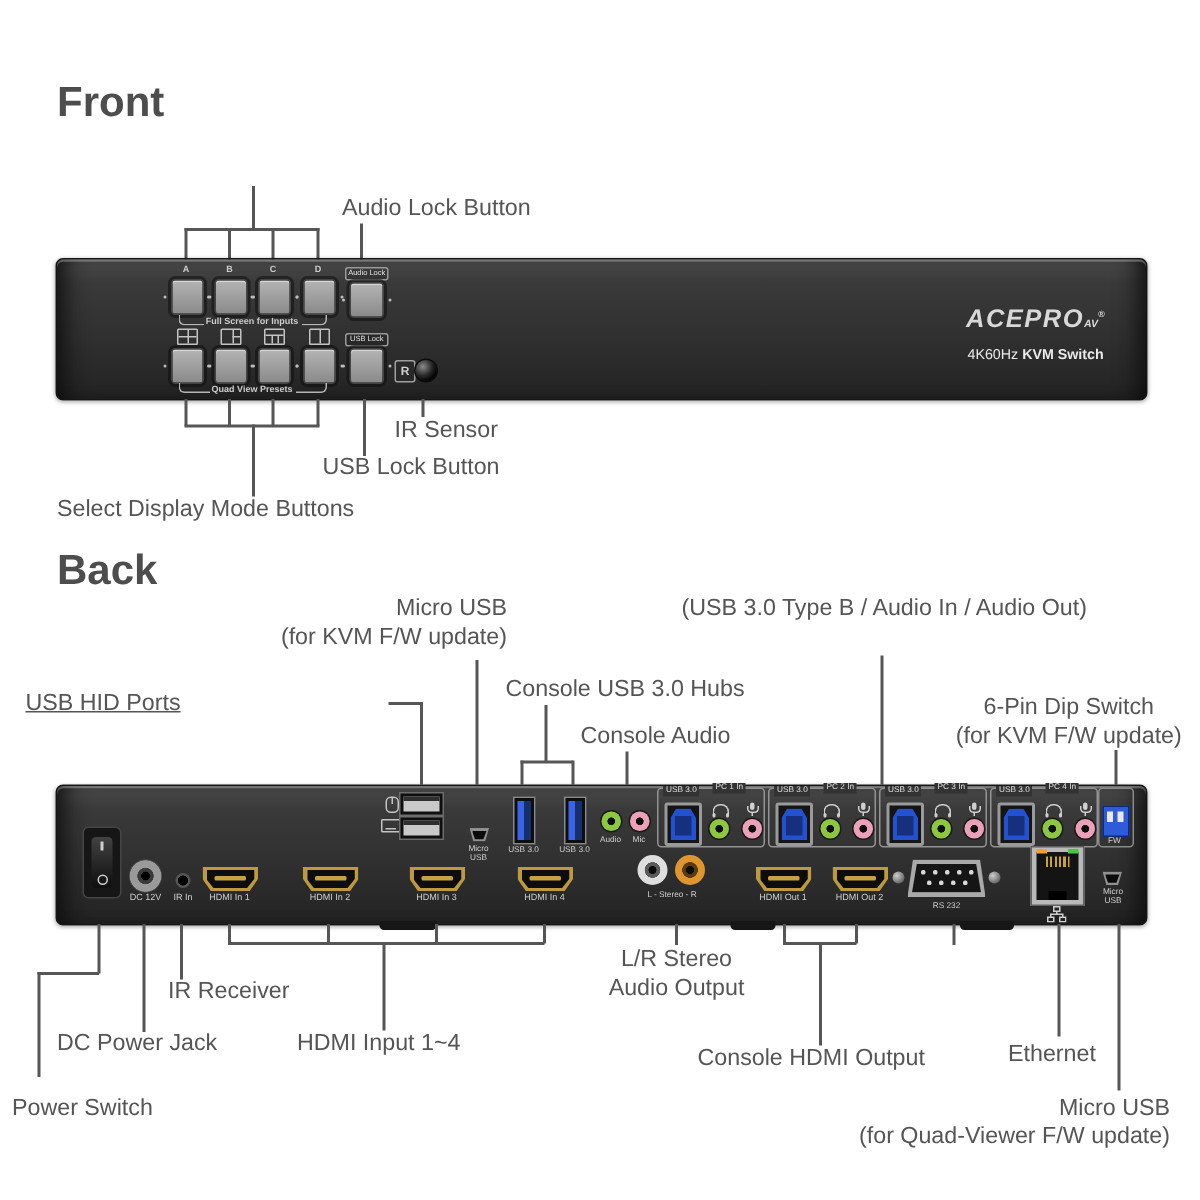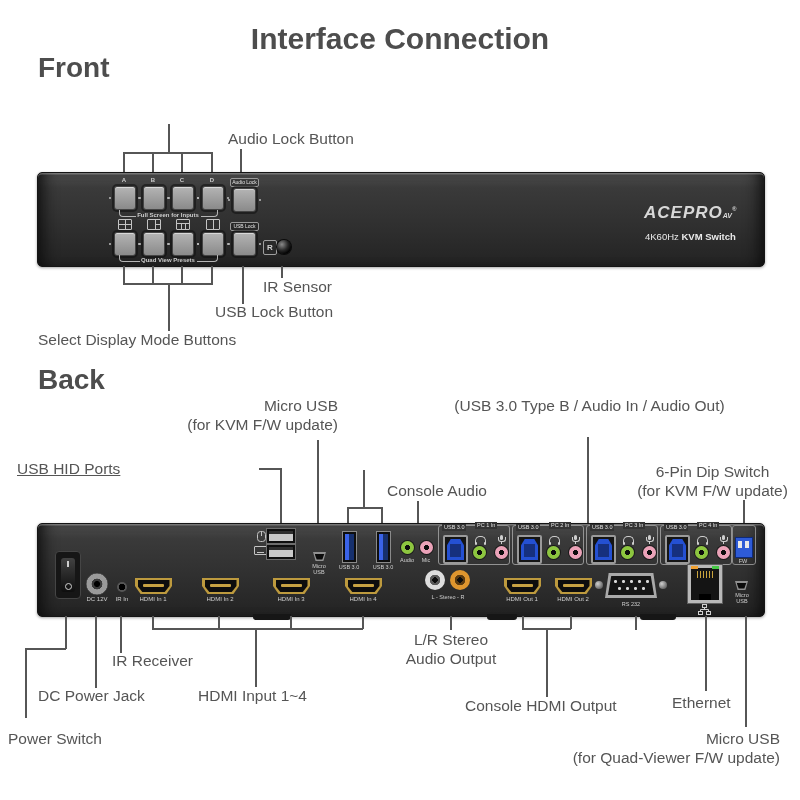--- a/index.html
+++ b/index.html
@@ -110,21 +110,20 @@
   .mo{width:7px;height:9px;border:1px solid #c4c4c4;border-radius:3.5px;
       background:linear-gradient(#c4c4c4 0 0) 50% 0/1px 4px no-repeat;}
   .kb{width:11px;height:7px;border:1px solid #c4c4c4;border-radius:1px;
       background:linear-gradient(#c4c4c4 0 0) 50% 75%/7px 1px no-repeat;}
 </style>
 </head>
 <body>
 
 <div class="stage">
 
-  <div class="abs title">Interface Connection</div>
   <div class="abs heading" style="left:38px;top:52px;">Front</div>
 
   <div class="abs vl" style="left:168px;top:124px;height:29px;"></div>
   <div class="abs hl" style="left:123px;top:152px;width:90px;"></div>
   <div class="abs vl" style="left:123px;top:152px;height:21px;"></div>
   <div class="abs vl" style="left:152px;top:152px;height:21px;"></div>
   <div class="abs vl" style="left:181px;top:152px;height:21px;"></div>
   <div class="abs vl" style="left:211px;top:152px;height:21px;"></div>
   <div class="abs lbl" style="left:228px;top:129px;">Audio Lock Button</div>
   <div class="abs vl" style="left:240px;top:149px;height:24px;"></div>
@@ -203,20 +202,21 @@
     <span>(for KVM F/W update)</span>
   </div>
   <div class="abs vl" style="left:317px;top:440px;height:83px;"></div>
 
   <div class="abs blk" style="left:17px;width:222px;top:459px;text-align:left;text-decoration:underline;">
     <span>USB HID Ports</span>
   </div>
   <div class="abs hl" style="left:259px;top:468px;width:21px;"></div>
   <div class="abs vl" style="left:280px;top:468px;height:55px;"></div>
 
+  <div class="abs lbl" style="left:337px;top:450px;">Console USB 3.0 Hubs</div>
   <div class="abs vl" style="left:363px;top:470px;height:38px;"></div>
   <div class="abs hl" style="left:347px;top:507px;width:35px;"></div>
   <div class="abs vl" style="left:347px;top:507px;height:16px;"></div>
   <div class="abs vl" style="left:381px;top:507px;height:16px;"></div>
 
   <div class="abs lbl" style="left:387px;top:481px;">Console Audio</div>
   <div class="abs vl" style="left:417px;top:501px;height:22px;"></div>
 
   <div class="abs blk" style="left:437px;width:305px;top:396px;text-align:center;">
     <span>(USB 3.0 Type B / Audio In / Audio Out)</span>

